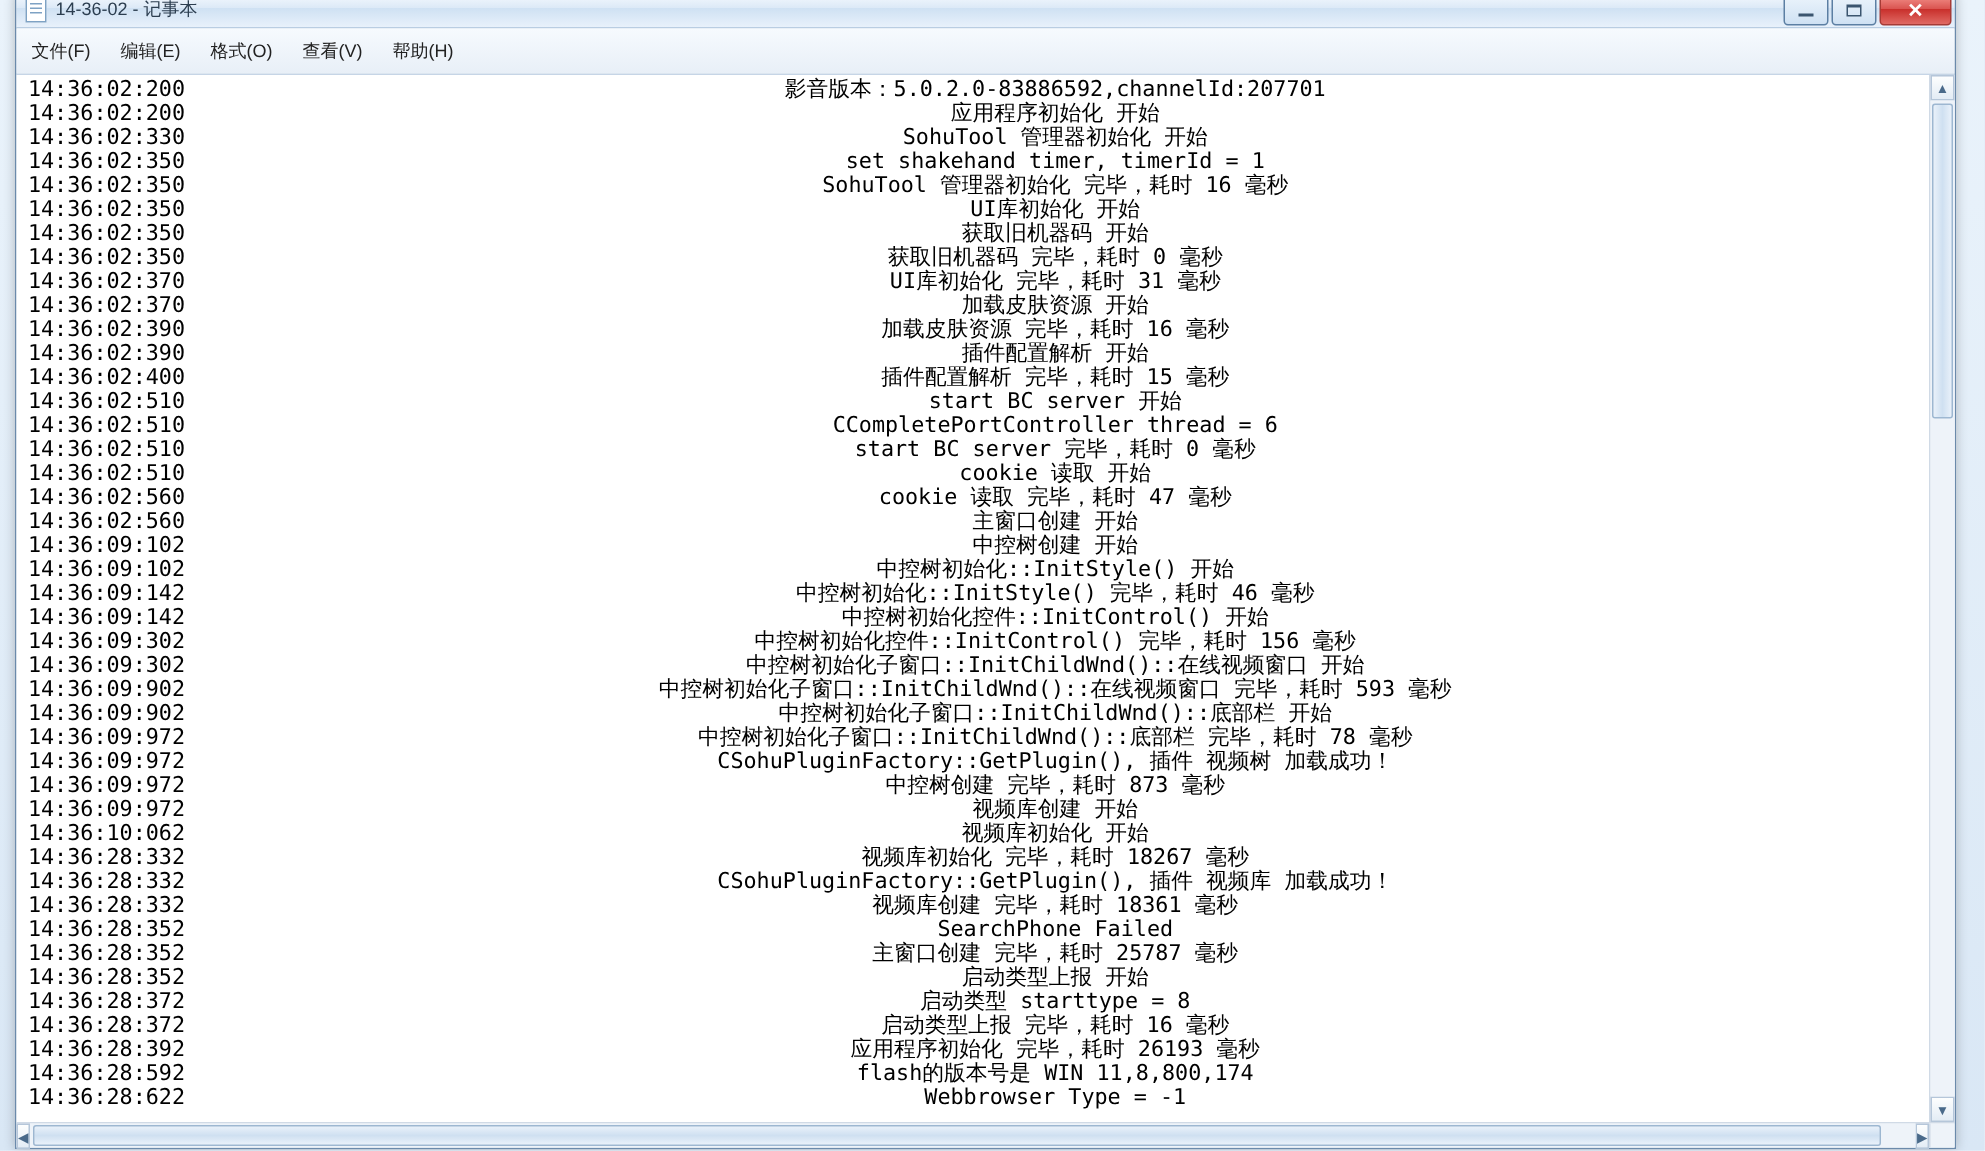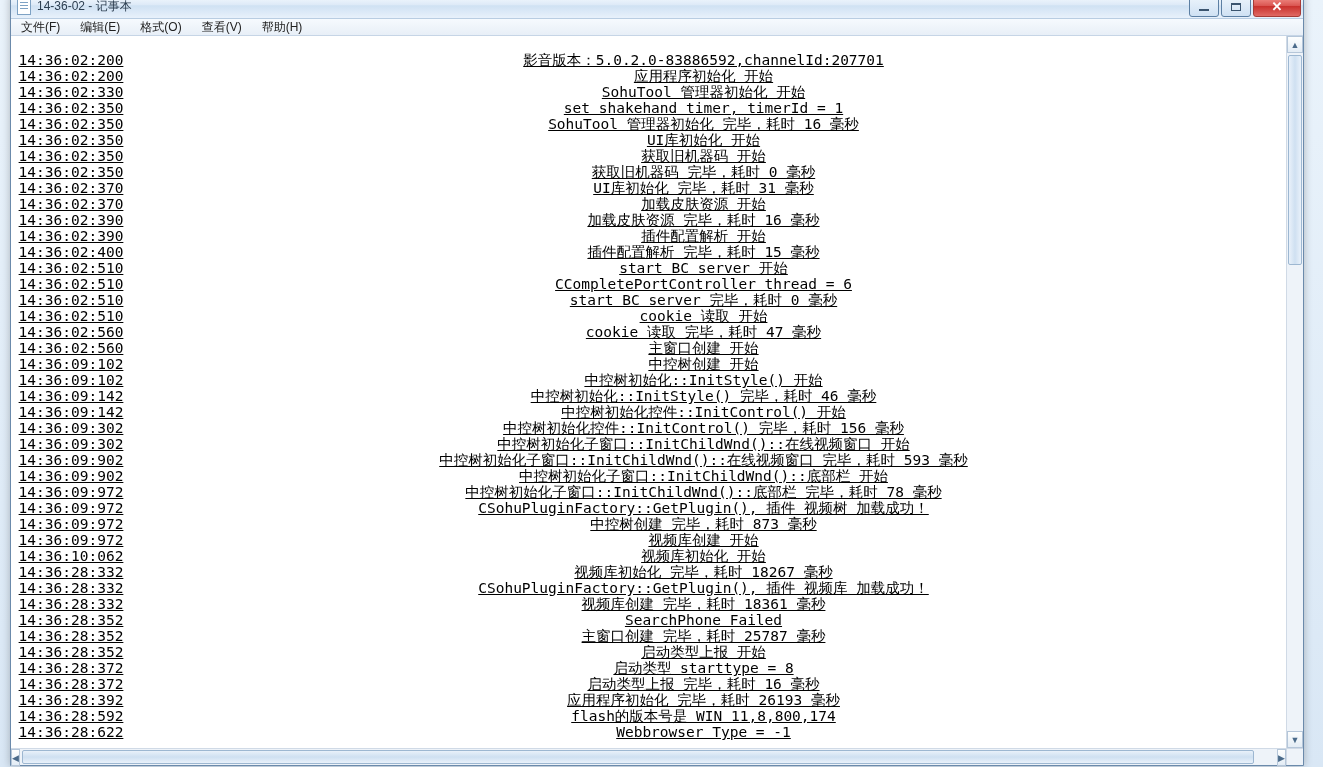--- a/index.html
+++ b/index.html
@@ -35,37 +35,36 @@
     font-size: 11px; line-height: 1;
   }
   .btn-min { background: linear-gradient(#eaf3fb,#cfe1f3); }
   .btn-max { background: linear-gradient(#eaf3fb,#cfe1f3); }
   .btn-close { width: 48px; background: linear-gradient(#f08a84,#d9534f 45%,#c9302c 46%,#e06a64); color: #fff; border-color: #a63b36; }
   .glyph-min { width: 10px; height: 2px; background: #3b556f; margin-top: 6px; }
   .glyph-max { width: 10px; height: 8px; border: 1px solid #3b556f; border-top-width: 2px; }
   .glyph-close { font-weight: bold; font-size: 13px; }
 
   .menubar {
-    height: 17px; display: flex; align-items: stretch;
+    height: 31px; display: flex; align-items: stretch;
     background: linear-gradient(#f6fafe,#e8eff7);
     border-bottom: 1px solid #c6d5e6;
     font-size: 12px; color: #222; user-select: none;
   }
   .menu-item { padding: 0 10px; display: flex; align-items: center; }
 
   .client {
     flex: 1; position: relative; display: flex; min-height: 0;
     background: #fff;
   }
   .text-area {
-    flex: 1; overflow: hidden; padding: 16px 4px 2px 6px;
+    flex: 1; overflow: hidden; padding: 2px 4px 2px 6px;
     font-family: SimSun, "MS Gothic", Consolas, monospace;
     font-size: 14.5px; line-height: 16px; color: #000;
     white-space: pre;
-    text-decoration: underline;
   }
   .log-line { display: flex; }
   .ts { width: 108px; flex: 0 0 108px; }
   .msg { flex: 1; }
 
   .vscroll {
     width: 17px; background: #f0f4f9; border-left: 1px solid #d0dae6;
     display: flex; flex-direction: column;
   }
   .sb-btn {

